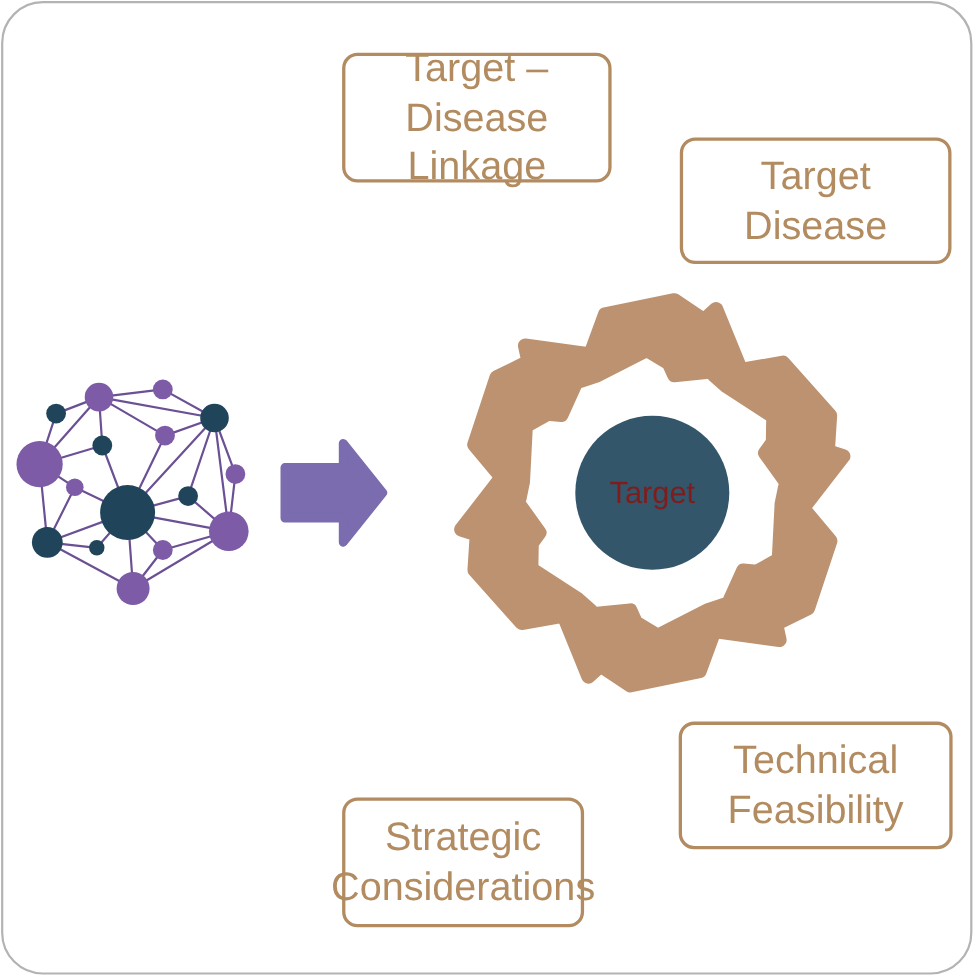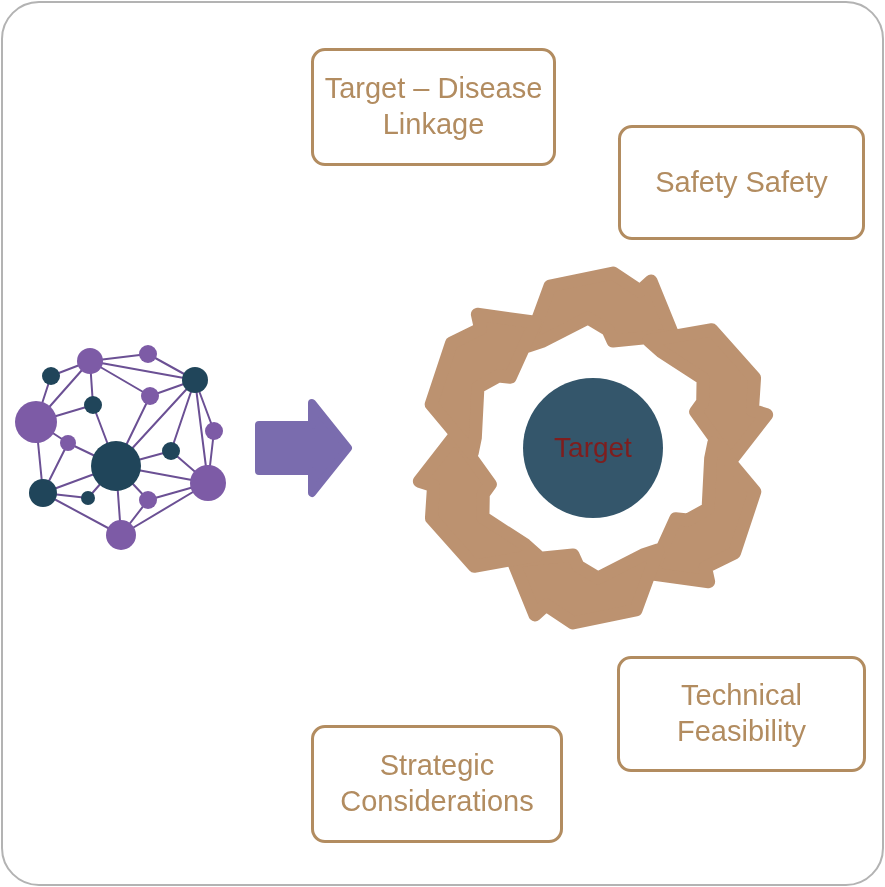--- a/index.html
+++ b/index.html
@@ -16,28 +16,28 @@
   .flow-arrow{fill:#7a6cae;stroke:#7a6cae;stroke-width:8;stroke-linejoin:round;}
   .cycle-arrow{fill:#bc9270;stroke:#bc9270;stroke-width:13;stroke-linejoin:round;}
   .target-circle{fill:#34566b;}
   .center-label{
     position:absolute;left:520px;top:375px;width:140px;height:140px;
     display:flex;align-items:center;justify-content:center;
     color:#7f1d1d;font-size:28px;
   }
   .box{
     position:absolute;border:3px solid #b28c60;border-radius:14px;
-    color:#b28c60;font-size:29px;line-height:1.24;text-align:center;
+    color:#b28c60;font-size:36px;line-height:1.24;text-align:center;
     display:flex;align-items:center;justify-content:center;
     padding:6px 10px;box-sizing:border-box;
   }
   .box-tdl{left:308px;top:45px;width:245px;height:118px;}
   .box-ts {left:615px;top:122px;width:247px;height:115px;}
   .box-tf {left:614px;top:653px;width:249px;height:116px;}
-  .box-sc {left:308px;top:722px;width:252px;height:118px;}
+  .box-sc {left:308px;top:722px;width:220px;height:118px;}
 </style>
 </head>
 <body>
 
 <div class="card">
 
   <svg class="gfx" viewBox="0 0 885 887" aria-hidden="true">
 
     <g>
       <g>
@@ -83,21 +83,21 @@
 
     <circle class="target-circle" cx="590" cy="445" r="70"></circle>
   </svg>
 
   <div class="center-label">Target</div>
 
   <div class="box box-tdl">
     <span>Target – Disease Linkage</span>
   </div>
   <div class="box box-ts">
-    <span>Safety Safety</span>
+    <span>Target Disease</span>
   </div>
   <div class="box box-tf">
     <span>Technical Feasibility</span>
   </div>
   <div class="box box-sc">
     <span>Strategic Considerations</span>
   </div>
 
 </div>
 

